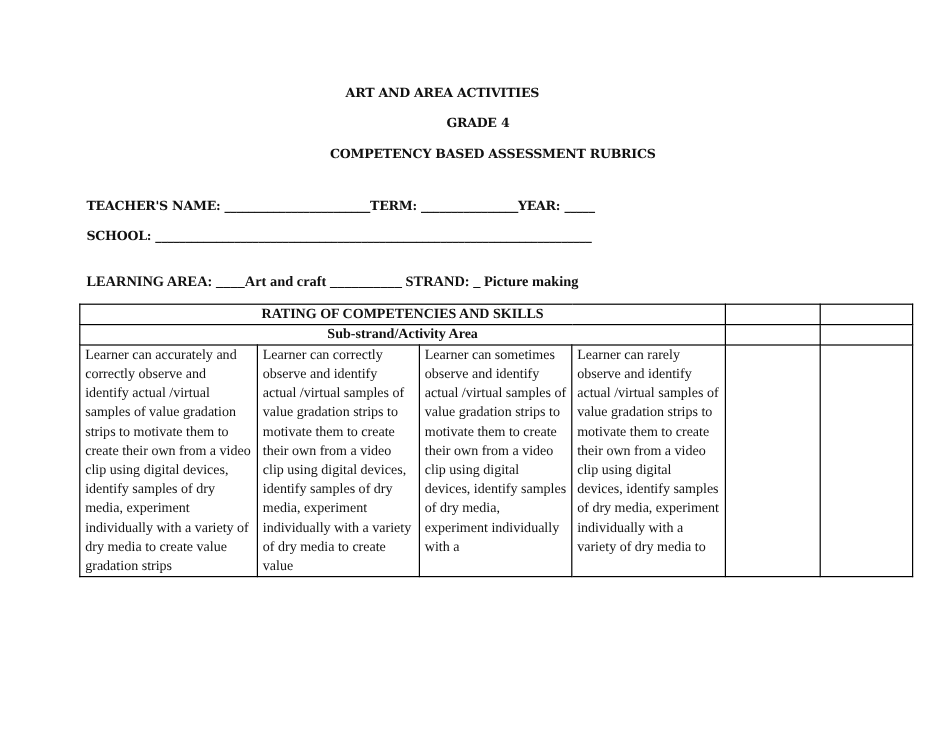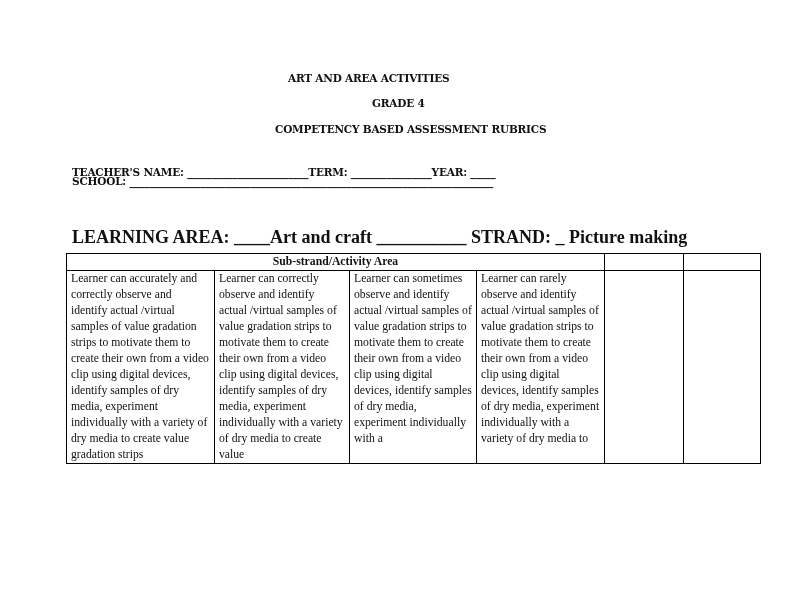--- a/index.html
+++ b/index.html
@@ -24,24 +24,24 @@
       position: absolute;
       font-weight: bold;
       font-size: 10.5px;
       white-space: nowrap;
       letter-spacing: -0.2px;
     }
     #title1 { left: 288px; top: 72px; }
     #title2 { left: 372px; top: 97px; }
     #title3 { left: 275px; top: 123px; }
     #teacher-line { left: 72px; top: 166px; }
-    #school-line { left: 72px; top: 175px; }
+    #school-line { left: 72px; top: 191px; }
     #learning-line {
       left: 72px; top: 227px;
-      font-size: 18px;
+      font-size: 12px;
       letter-spacing: 0;
     }
 
     table.rubric {
       position: absolute;
       left: 66px;
       top: 253px;
       width: 694px;
       border-collapse: collapse;
       font-family: "Liberation Serif", serif;
@@ -74,20 +74,25 @@
 <table class="rubric">
   <colgroup>
     <col style="width:148px">
     <col style="width:135px">
     <col style="width:127px">
     <col style="width:128px">
     <col style="width:79px">
     <col style="width:77px">
   </colgroup>
   <tbody>
+      <tr class="row-thin">
+    <td colspan="4" class="center-bold">RATING OF COMPETENCIES AND SKILLS</td>
+    <td></td>
+    <td></td>
+  </tr>
   <tr class="row-thin">
     <td colspan="4" class="center-bold">Sub-strand/Activity Area</td>
     <td></td>
     <td></td>
   </tr>
   <tr class="body-row">
     <td>Learner can accurately and correctly  observe and identify actual /virtual samples of value gradation strips to motivate them to create their own from a video clip using digital devices, identify samples of dry media, experiment individually with a variety of dry media to create value gradation strips</td>
     <td>Learner can correctly observe and identify actual /virtual samples of value gradation strips to motivate them to create their own from a video clip using digital devices, identify samples of dry media, experiment individually with a variety of dry media to create value</td>
     <td>Learner can sometimes  observe and identify actual /virtual samples of value gradation strips to motivate them to create their own from a video clip using digital devices, identify samples of dry media, experiment individually with a</td>
     <td>Learner can rarely observe and identify actual /virtual samples of value gradation strips to motivate them to create their own from a video clip using digital devices, identify samples of dry media, experiment individually with a variety of dry media to</td>

